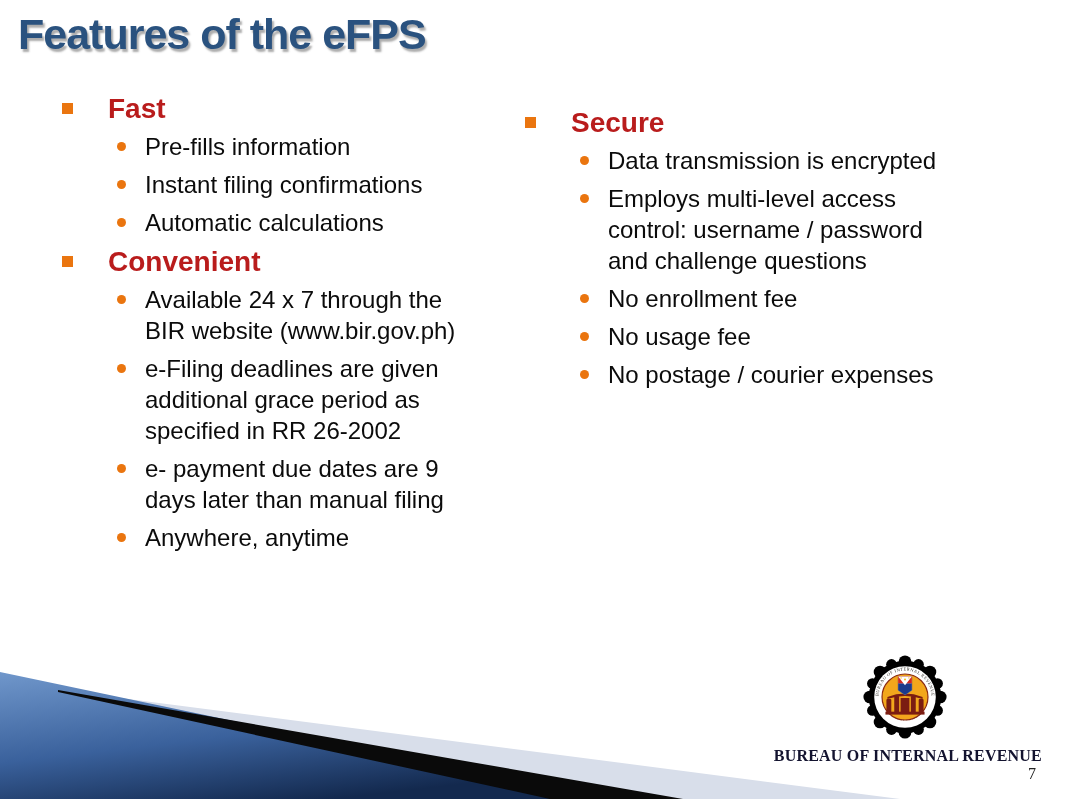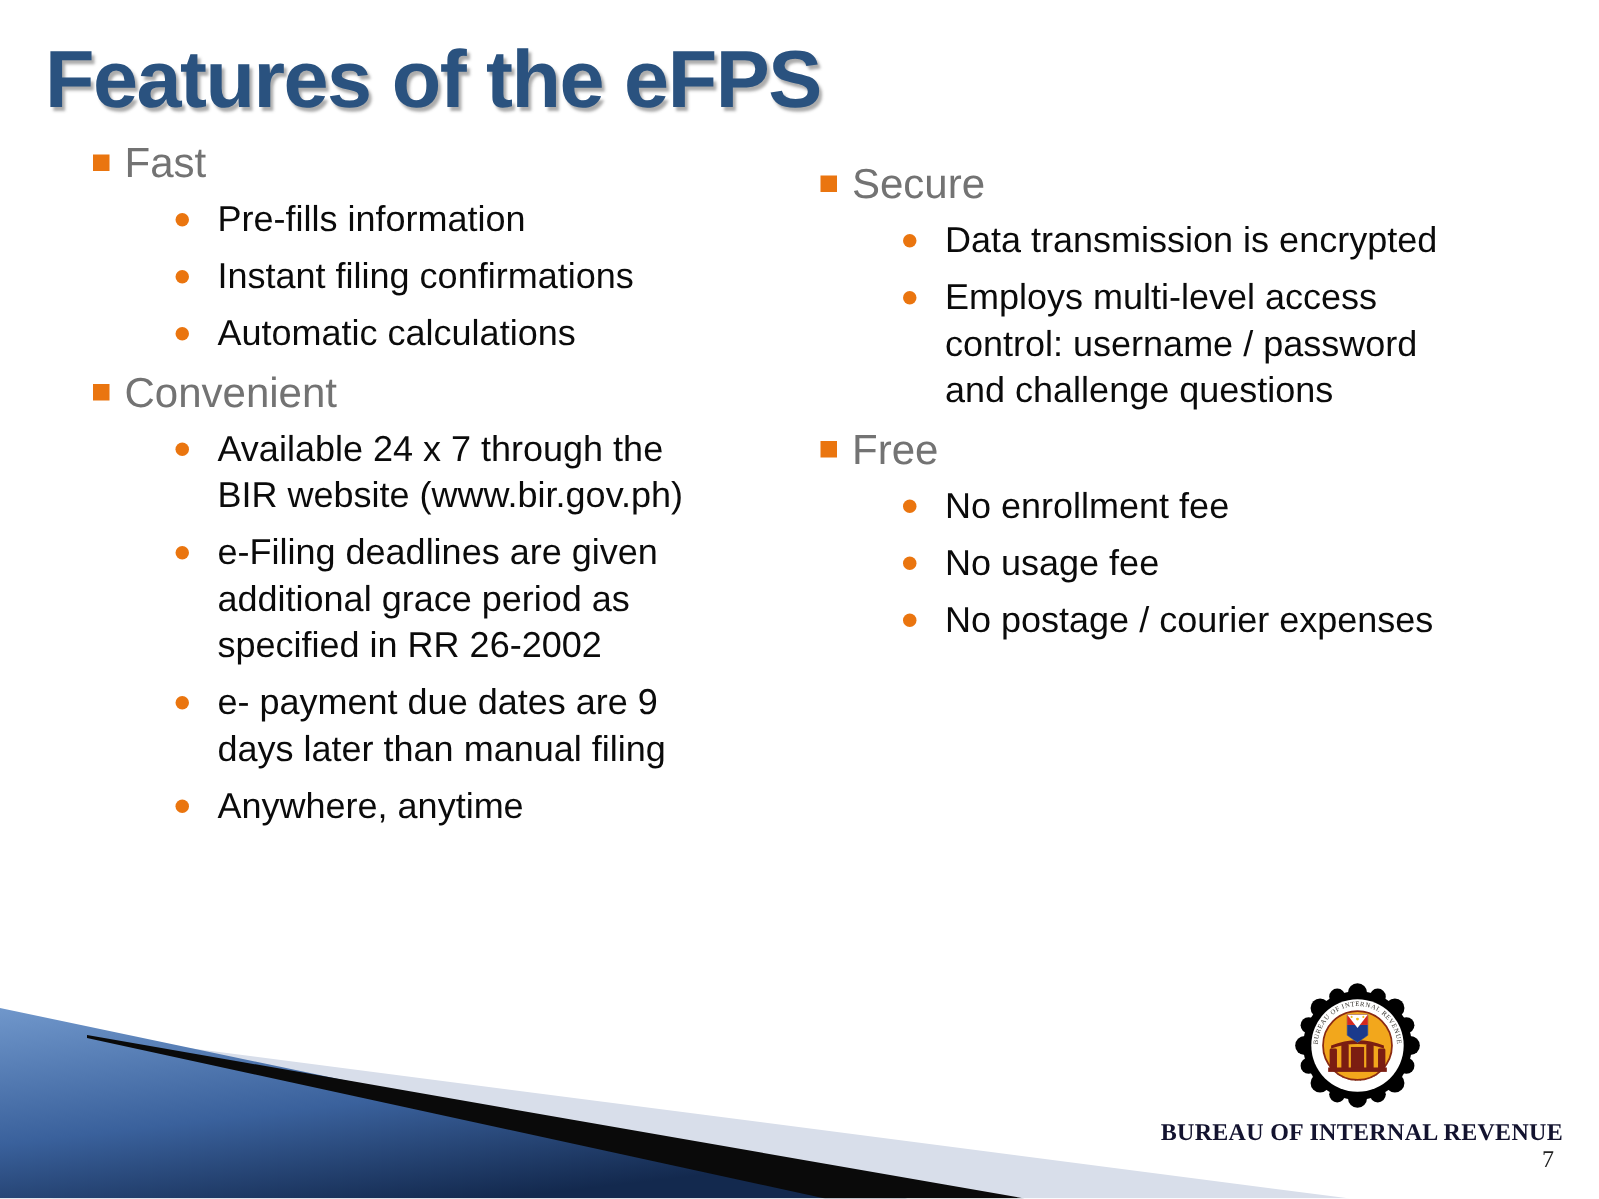--- a/index.html
+++ b/index.html
@@ -4,39 +4,39 @@
 <style>
   html,body{margin:0;padding:0;}
   body{
     width:1066px;height:799px;overflow:hidden;background:#ffffff;
     font-family:"Liberation Sans", sans-serif;
   }
   .slide{position:relative;width:1066px;height:799px;background:#fff;}
 
   
   .title{
-    position:absolute;left:18px;top:10px;margin:12px;
-    font-size:54px;font-weight:bold;letter-spacing:-1px;
+    position:absolute;left:18px;top:10px;margin:0;
+    font-size:43px;font-weight:bold;letter-spacing:-1px;
     color:#2a527f;
     text-shadow:2px 3px 2px rgba(70,70,70,.45);
     white-space:nowrap;z-index:3;
   }
 
   
   .col{position:absolute;z-index:2;}
   .col-left{left:60px;top:92px;width:475px;}
-  .col-right{left:545px;top:106px;width:500px;}
+  .col-right{left:523px;top:106px;width:500px;}
 
   .heading-row{display:flex;align-items:flex-start;padding-left:2px;margin:4px 0 5px 0;}
   .section:first-child .heading-row{margin-top:0;}
   .bullet-square{
     flex:0 0 auto;width:11px;height:11px;margin-top:11px;background:#ea750f;
   }
   .heading-text{
-    margin-left:10px;font-size:28px;line-height:34px;font-weight:normal;color:#737373;
+    margin-left:35px;font-size:28px;line-height:34px;font-weight:bold;color:#b91c1c;
     white-space:pre;
   }
   .sub-row{display:flex;align-items:flex-start;padding-left:57px;margin:0 0 7px 0;}
   .bullet-dot{
     flex:0 0 auto;width:9px;height:9px;margin-top:11px;border-radius:50%;background:#ea750f;
   }
   .sub-text{
     margin-left:19px;font-size:24px;line-height:31px;color:#0b0b0b;
     white-space:pre-line;
   }
@@ -120,24 +120,20 @@
           <span class="sub-text">Data transmission is encrypted</span>
         </div>
         <div class="sub-row">
           <span class="bullet-dot"></span>
           <span class="sub-text">Employs multi-level access
 control: username / password
 and challenge questions</span>
         </div>
       </div>
       <div class="section">
-        <div class="heading-row">
-          <span class="bullet-square"></span>
-          <span class="heading-text">Free</span>
-        </div>
         <div class="sub-row">
           <span class="bullet-dot"></span>
           <span class="sub-text">No enrollment fee</span>
         </div>
         <div class="sub-row">
           <span class="bullet-dot"></span>
           <span class="sub-text">No usage fee</span>
         </div>
         <div class="sub-row">
           <span class="bullet-dot"></span>

